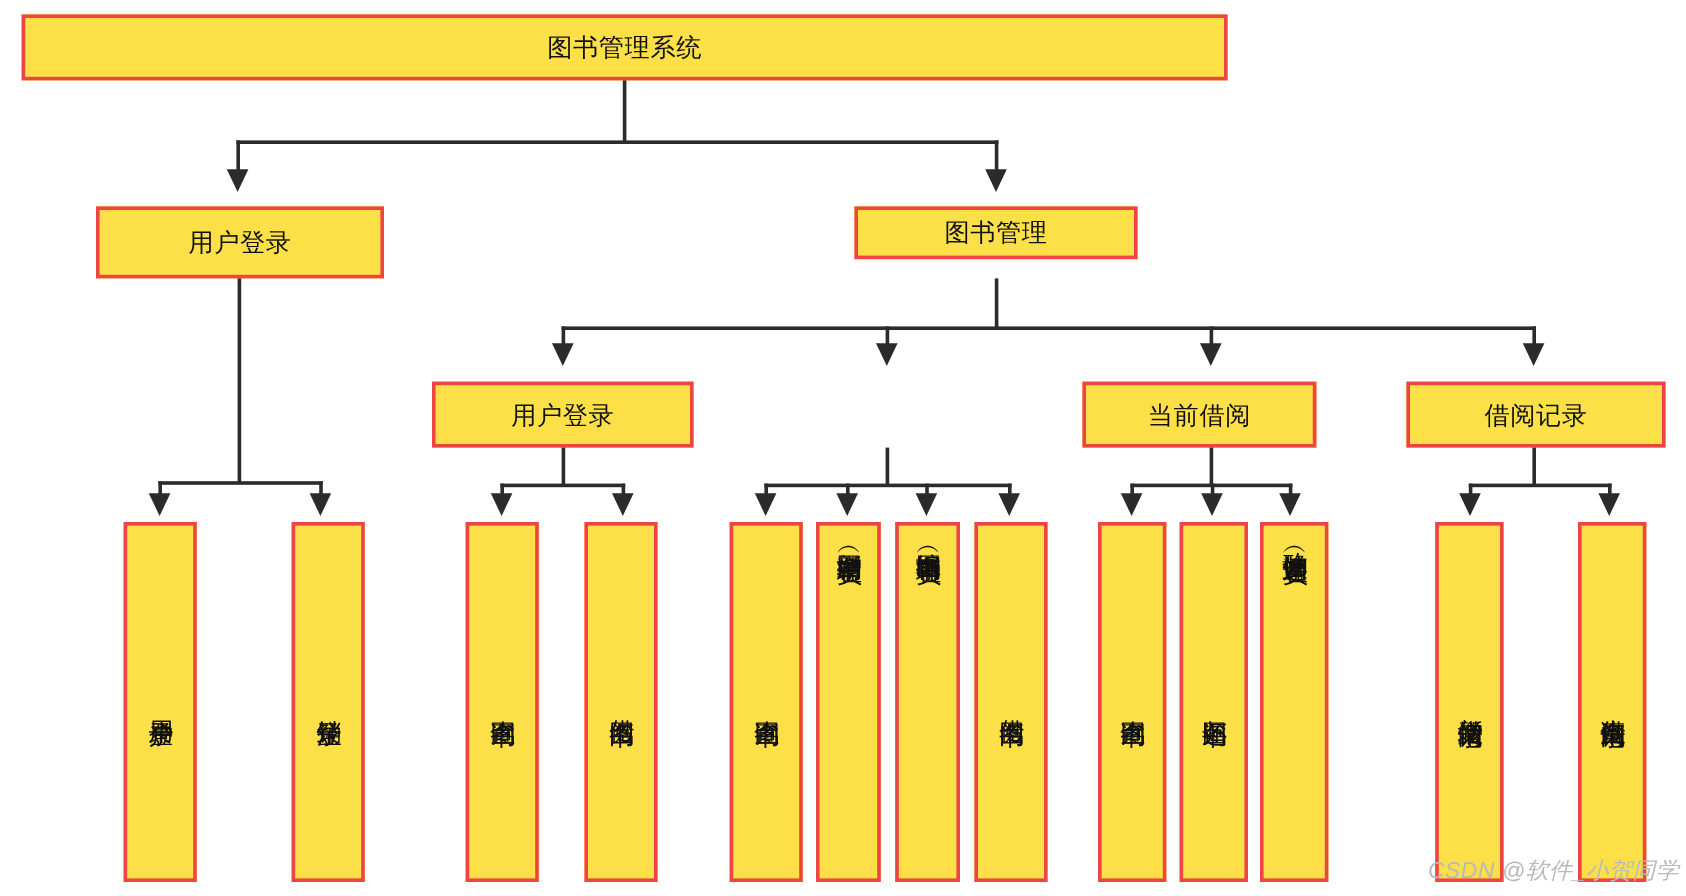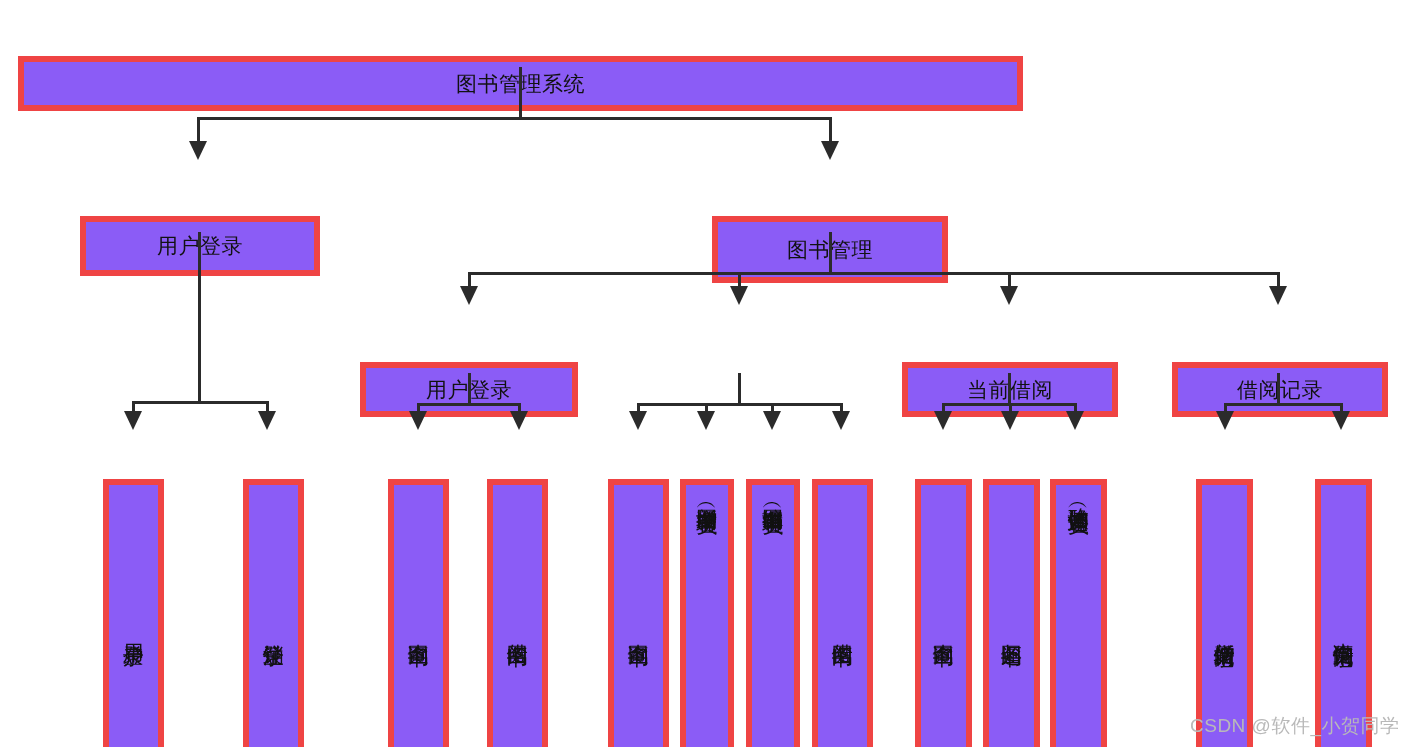--- a/index.html
+++ b/index.html
@@ -13,27 +13,26 @@
   #canvas {
     position: relative;
     width: 1405px;
     height: 747px;
     background: #ffffff;
     overflow: hidden;
   }
   .node {
     position: absolute;
     box-sizing: border-box;
-    border: 6px solid #ef4444;
-    background: #8b5cf6;
+    border: 3px solid #ef4444;
+    background: #fde047;
     display: flex;
     align-items: center;
     justify-content: center;
     color: #111111;
-    margin-top: 44px;
   }
   .node.horiz {
     font-size: 21px;
     letter-spacing: 0.5px;
   }
   .node.vert {
     writing-mode: vertical-rl;
     text-orientation: upright;
     font-size: 21px;
     line-height: 1.12;
@@ -59,61 +58,62 @@
     border-left: 9px solid transparent;
     border-right: 9px solid transparent;
     border-top: 19px solid #2b2b2b;
   }
   .watermark {
     position: absolute;
     color: #b9b9b9;
     font-size: 19px;
     white-space: nowrap;
     letter-spacing: 0.5px;
+    font-style: italic;
   }
 </style>
 </head>
 <body>
 
 <div id="canvas">
 
   <div class="node horiz title-node" style="left:18px; top:12px; width:1005px; height:55px;">图书管理系统</div>
 
   <div class="conn vline" style="left:519px; top:67px; width:3px; height:52px;"></div>
 
   <div class="conn hline" style="left:197px; top:117px; width:635px; height:3px;"></div>
 
   <div class="conn vline" style="left:197px; top:117px; width:3px; height:26px;"></div>
   <div class="conn vline" style="left:829px; top:117px; width:3px; height:26px;"></div>
   <div class="arrow" style="left:189px; top:141px;"></div>
   <div class="arrow" style="left:821px; top:141px;"></div>
 
   <div class="node horiz" style="left:80px; top:172px; width:240px; height:60px;">用户登录</div>
-  <div class="node horiz" style="left:712px; top:172px; width:236px; height:67px;">图书管理</div>
+  <div class="node horiz" style="left:712px; top:172px; width:236px; height:44px;">图书管理</div>
 
   <div class="conn vline" style="left:198px; top:232px; width:3px; height:171px;"></div>
   <div class="conn hline" style="left:132px; top:401px; width:137px; height:3px;"></div>
   <div class="conn vline" style="left:132px; top:401px; width:3px; height:12px;"></div>
   <div class="conn vline" style="left:266px; top:401px; width:3px; height:12px;"></div>
   <div class="arrow" style="left:124px; top:411px;"></div>
   <div class="arrow" style="left:258px; top:411px;"></div>
 
   <div class="conn vline" style="left:829px; top:232px; width:3px; height:42px;"></div>
   <div class="conn hline" style="left:468px; top:272px; width:812px; height:3px;"></div>
   <div class="conn vline" style="left:468px; top:272px; width:3px; height:16px;"></div>
   <div class="conn vline" style="left:738px; top:272px; width:3px; height:16px;"></div>
   <div class="conn vline" style="left:1008px; top:272px; width:3px; height:16px;"></div>
   <div class="conn vline" style="left:1277px; top:272px; width:3px; height:16px;"></div>
   <div class="arrow" style="left:460px; top:286px;"></div>
   <div class="arrow" style="left:730px; top:286px;"></div>
   <div class="arrow" style="left:1000px; top:286px;"></div>
   <div class="arrow" style="left:1269px; top:286px;"></div>
 
   <div class="node horiz" style="left:360px; top:318px; width:218px; height:55px;">用户登录</div>
-  <div class="node horiz" style="left:902px; top:318px; width:216px; height:55px;">当前借阅</div>
+  <div class="node horiz" style="left:902px; top:318px; width:195px; height:55px;">当前借阅</div>
   <div class="node horiz" style="left:1172px; top:318px; width:216px; height:55px;">借阅记录</div>
 
   <div class="conn vline" style="left:468px; top:373px; width:3px; height:32px;"></div>
   <div class="conn hline" style="left:417px; top:403px; width:104px; height:3px;"></div>
   <div class="conn vline" style="left:417px; top:403px; width:3px; height:10px;"></div>
   <div class="conn vline" style="left:518px; top:403px; width:3px; height:10px;"></div>
   <div class="arrow" style="left:409px; top:411px;"></div>
   <div class="arrow" style="left:510px; top:411px;"></div>
 
   <div class="conn vline" style="left:738px; top:373px; width:3px; height:32px;"></div>

